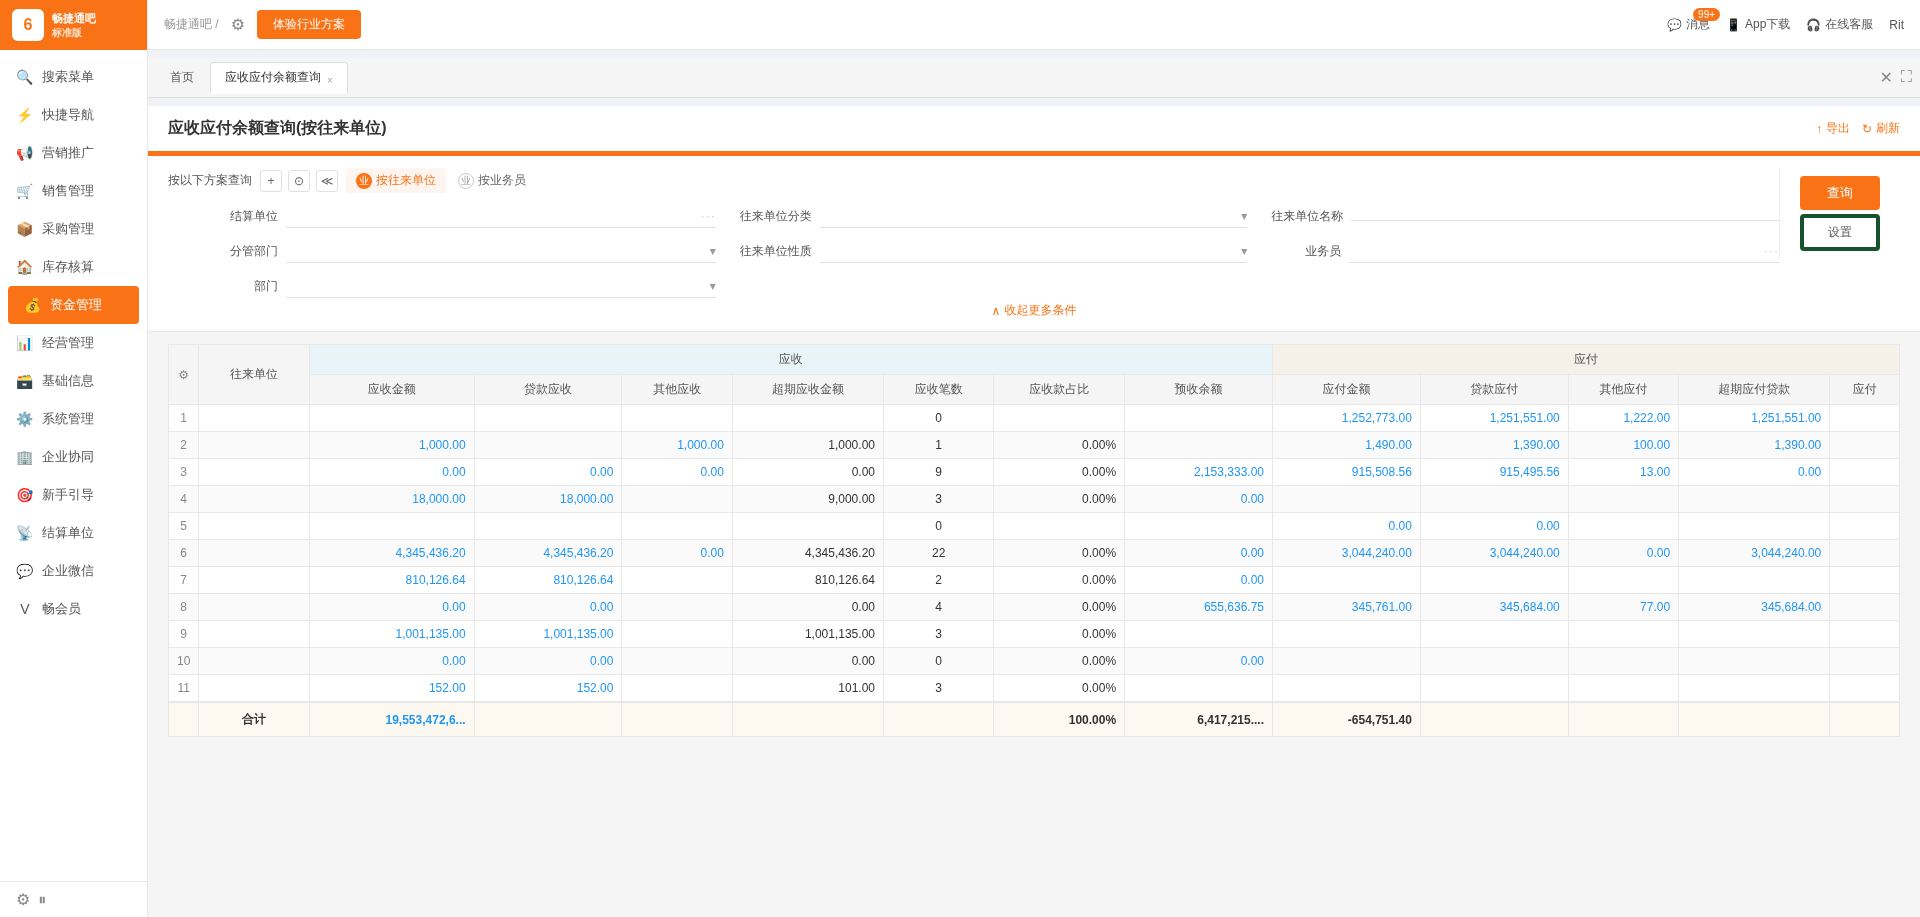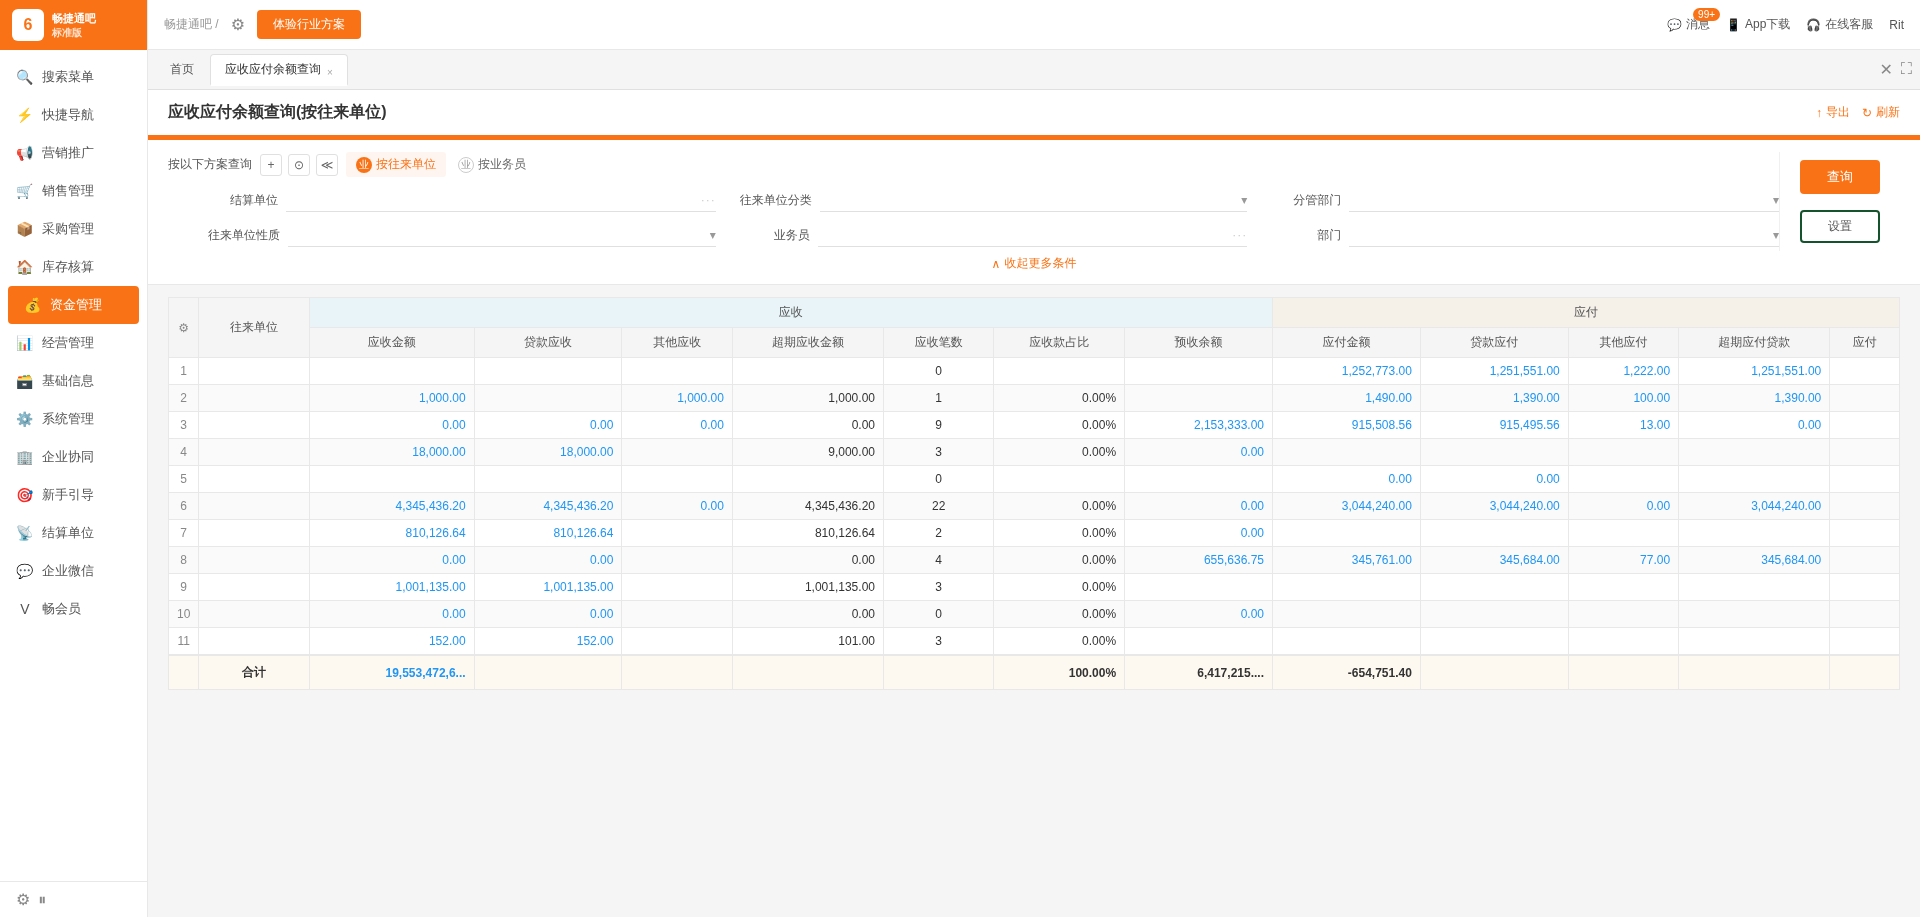--- a/index.html
+++ b/index.html
@@ -12,21 +12,21 @@
     .sidebar-logo-text { display: flex; flex-direction: column; font-size: 11px; line-height: 1.3; }
     .sidebar-logo-badge { font-size: 10px; color: rgba(255,255,255,0.8); }
     .sidebar-nav { flex: 1; overflow-y: auto; padding: 8px 0; }
     .sidebar-item { display: flex; align-items: center; padding: 10px 16px; cursor: pointer; gap: 8px; color: #555; font-size: 13px; }
     .sidebar-item.active { background: #f97316; color: white; border-radius: 4px; margin: 0 8px; }
     .sidebar-item .icon { width: 18px; height: 18px; display: flex; align-items: center; justify-content: center; font-size: 14px; flex-shrink: 0; }
     .sidebar-bottom { padding: 8px 0; border-top: 1px solid #e8e8e8; display: flex; align-items: center; padding: 8px 16px; gap: 8px; }
     .sidebar-bottom-icon { cursor: pointer; color: #888; font-size: 16px; }
 
     
-    .main { flex: 1; display: flex; flex-direction: column; height: 917px; overflow: hidden; }
+    .main { flex: 1; display: flex; flex-direction: column; height: 917px; overflow: hidden; gap: 8px; }
 
     
     .topbar { height: 50px; background: #fff; border-bottom: 1px solid #e8e8e8; display: flex; align-items: center; padding: 0 16px; gap: 12px; }
     .topbar-breadcrumb { color: #999; font-size: 12px; display: flex; align-items: center; gap: 4px; }
     .topbar-gear { color: #888; cursor: pointer; font-size: 16px; }
     .topbar-btn { background: #f97316; color: white; border: none; padding: 6px 16px; border-radius: 4px; cursor: pointer; font-size: 12px; }
     .topbar-actions { display: flex; align-items: center; gap: 16px; margin-left: auto; }
     .topbar-action-item { display: flex; align-items: center; gap: 4px; color: #555; cursor: pointer; font-size: 12px; position: relative; }
     .badge { background: #f97316; color: white; border-radius: 10px; font-size: 10px; padding: 1px 5px; position: absolute; top: -8px; right: -10px; }
     .topbar-user { color: #555; font-size: 12px; }
@@ -85,21 +85,21 @@
     .data-table td.number { text-align: right; }
     .data-table .settings-col { width: 30px; text-align: center; color: #888; cursor: pointer; }
     .data-table .partner-col { text-align: left; max-width: 160px; overflow: hidden; text-overflow: ellipsis; }
     .table-footer { background: #fef9f0; border-top: 2px solid #e8e8e8; font-weight: bold; }
     .table-footer td { padding: 8px; }
 
     .blurred { filter: blur(3px); user-select: none; }
     .table-wrapper { overflow: auto; max-height: 420px; }
 
     .query-btn { background: #f97316; color: white; border: none; padding: 8px 20px; border-radius: 4px; cursor: pointer; font-size: 13px; width: 80px; }
-    .setup-btn { background: white; color: #555; border: 2px solid #14532d; padding: 6px 20px; border-radius: 4px; cursor: pointer; font-size: 12px; width: 80px; margin-top: 16px; }
+    .setup-btn { background: white; color: #555; border: 4px solid #14532d; padding: 6px 20px; border-radius: 4px; cursor: pointer; font-size: 12px; width: 80px; margin-top: 4px; }
     .query-btn-area { display: flex; flex-direction: column; align-items: center; padding: 8px 20px; border-left: 1px solid #f0f0f0; }
   </style>
 </head>
 <body>
 
 <div class="sidebar">
   <div class="sidebar-logo">
     <div class="sidebar-logo-icon">
         <span>6</span>
       </div>
@@ -263,20 +263,26 @@
               <div class="filter-input">
                 <span></span>
                   <span class="filter-input-dots">···</span>
               </div>
             </div>
             <div class="filter-field">
               <span class="filter-field-label">往来单位分类</span>
               <div class="filter-input">
                 <span></span>
                   <span class="filter-input-arrow">▾</span>
+              </div>
+            </div>
+            <div class="filter-field">
+              <span class="filter-field-label">往来单位名称</span>
+              <div class="filter-input">
+                <span></span>
               </div>
             </div>
             <div class="filter-field">
               <span class="filter-field-label">分管部门</span>
               <div class="filter-input">
                 <span></span>
                   <span class="filter-input-arrow">▾</span>
               </div>
             </div>
             <div class="filter-field">

